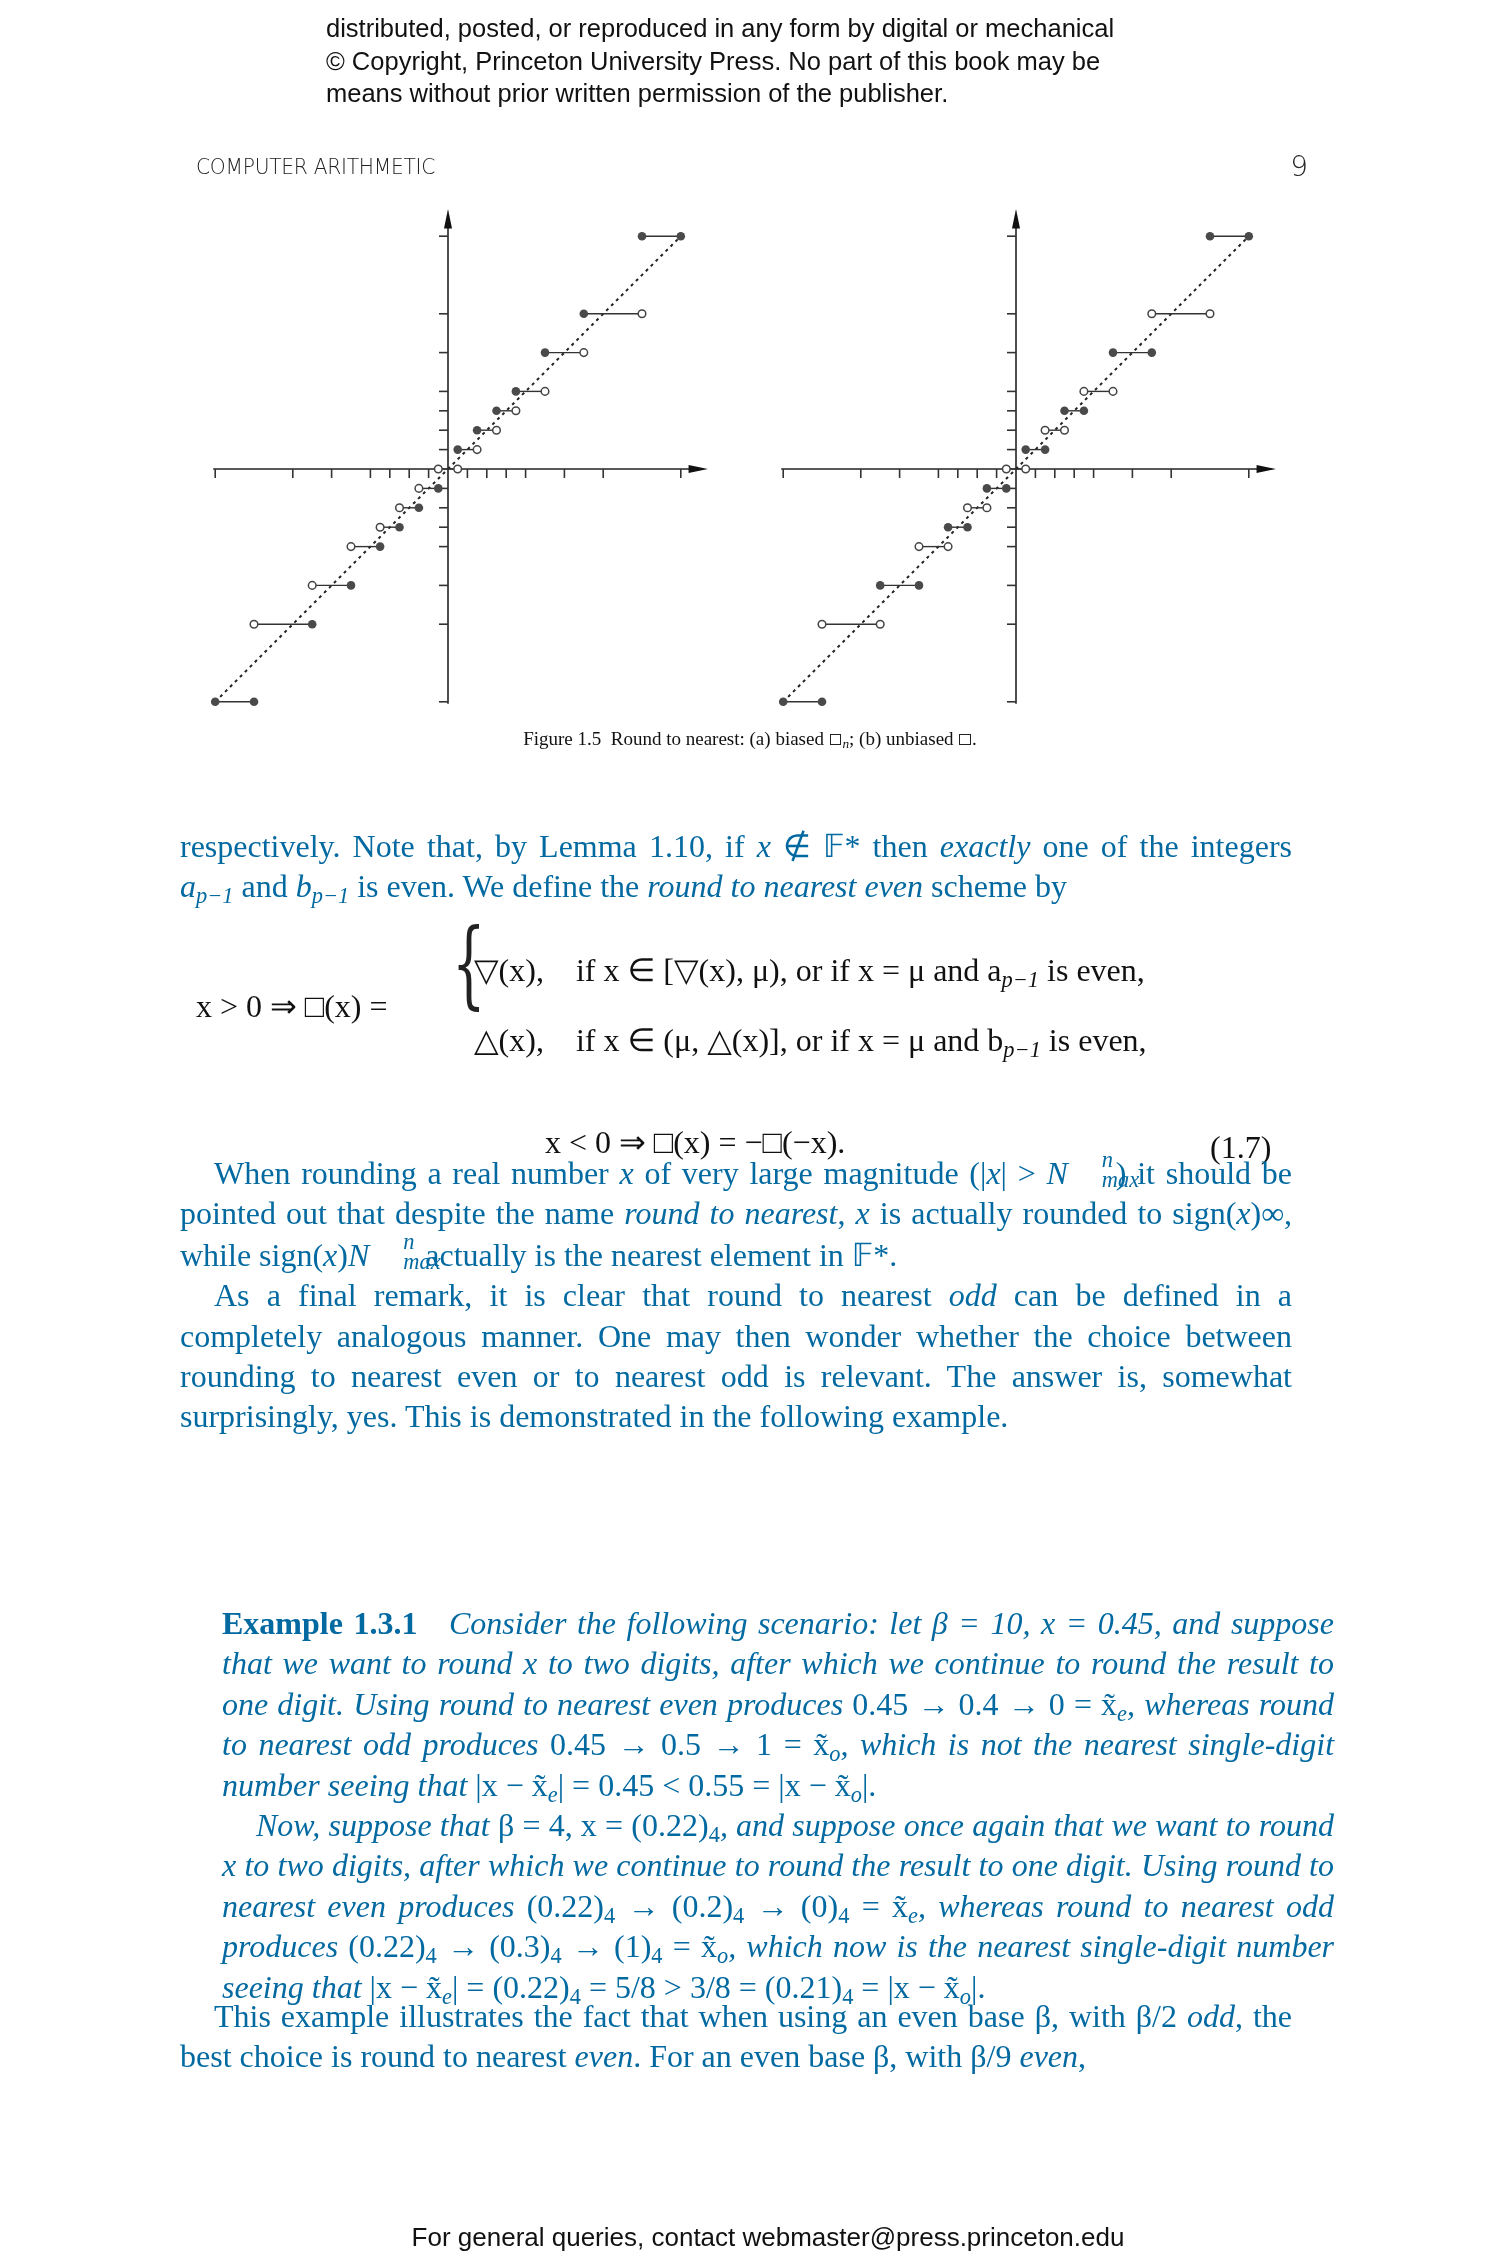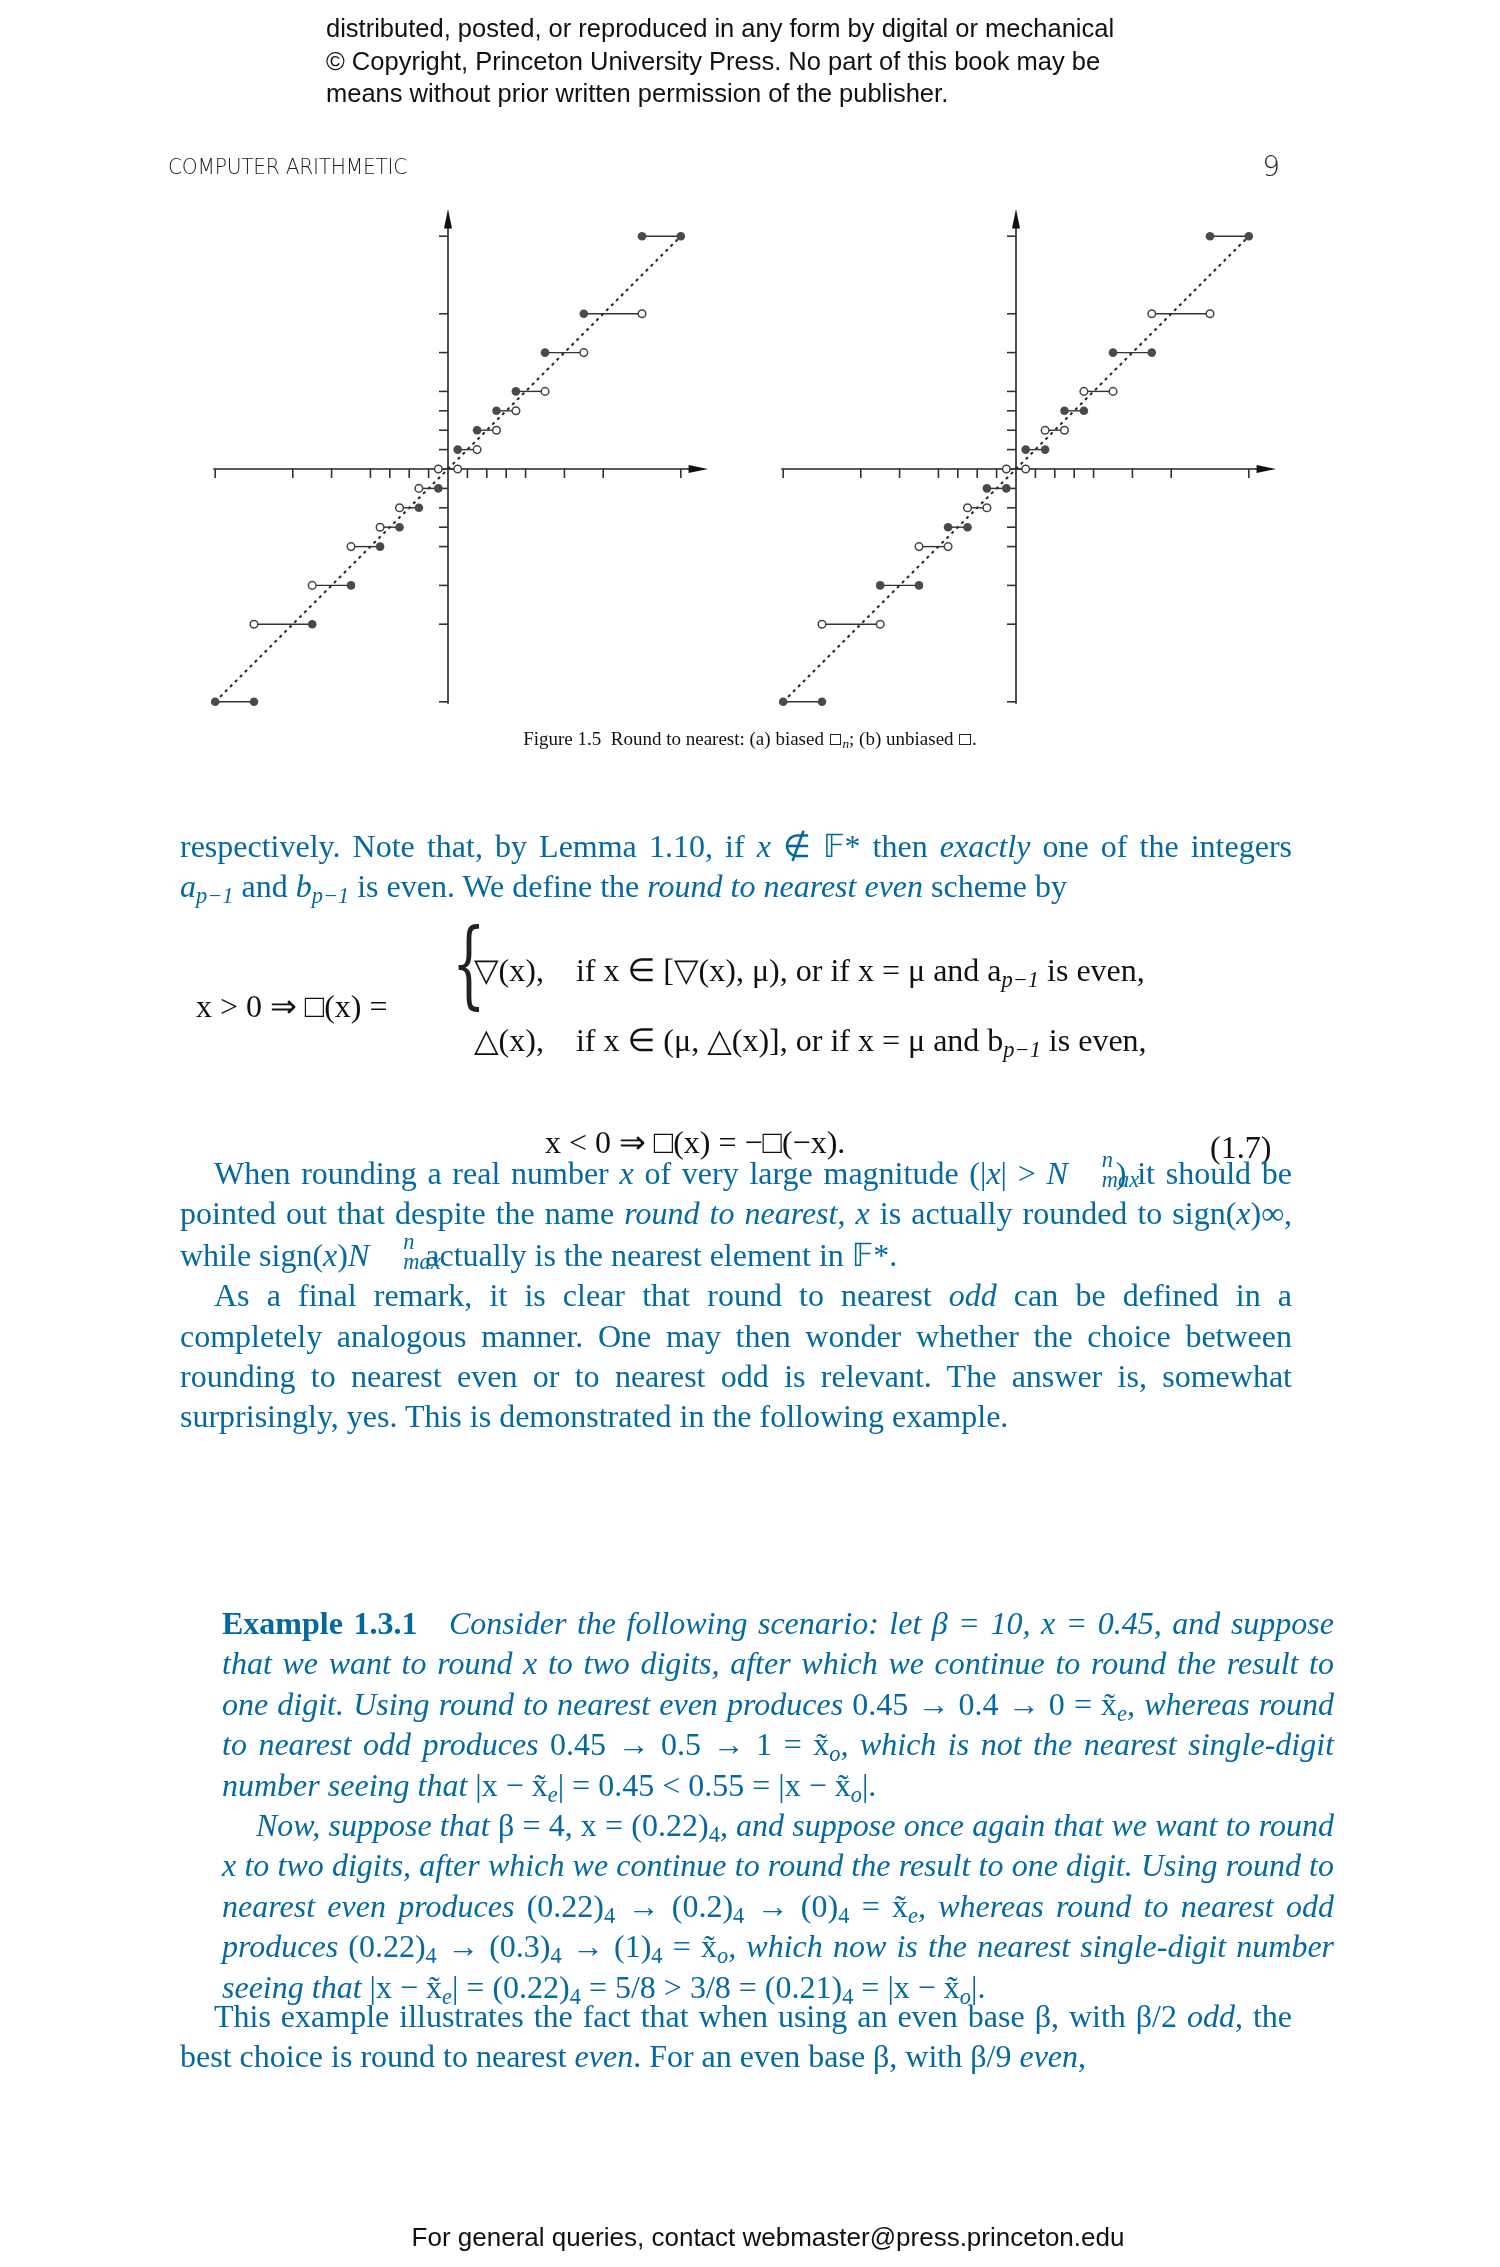--- a/index.html
+++ b/index.html
@@ -1,19 +1,19 @@
 <!DOCTYPE html>
 <html><head>
 <meta charset="utf-8">
 <style>
   html, body { margin: 0; padding: 0; background: #ffffff; }
   body { width: 1500px; height: 2267px; position: relative; overflow: hidden; color: #1a1a1a; }
   .copyright { position: absolute; left: 326px; top: 12px; width: 900px;
     font-family: "Liberation Sans", sans-serif; font-size: 25.5px; line-height: 32.5px; color: #111; }
-  .running-head { position: absolute; left: 168px; top: 154px; width: 1112px; height: 36px;
+  .running-head { position: absolute; left: 196px; top: 154px; width: 1112px; height: 36px;
     font-family: "DejaVu Sans", sans-serif; }
   .running-head .title { position: absolute; left: 0; top: 0; font-size: 22px; letter-spacing: -0.3px;
     color: #222; font-weight: 300; transform: scaleX(0.92); transform-origin: left; }
   .running-head .pageno { position: absolute; right: 0; top: -4px; font-size: 28px; color: #222; font-weight: 300; }
   .figure { position: absolute; left: 0; top: 200px; width: 1500px; height: 520px; }
   .figure svg { position: absolute; left: 0; top: 0; }
   .caption { position: absolute; left: 0; width: 1500px; top: 728px; text-align: center;
     font-family: "Liberation Serif", serif; font-size: 19px; color: #111; }
   .box { display: inline-block; width: 0.62em; height: 0.62em; border: 1.3px solid #222;
     box-sizing: border-box; vertical-align: -0.02em; margin: 0 1px; }

